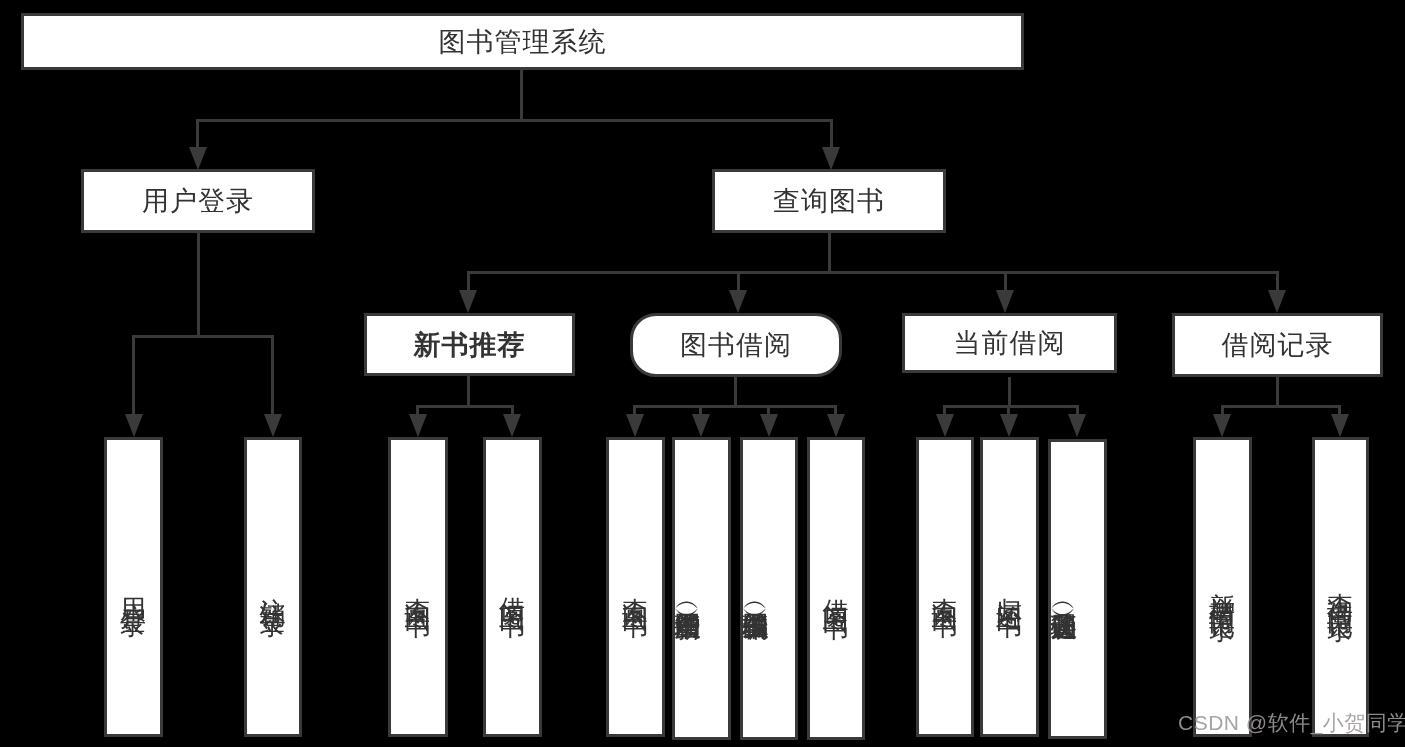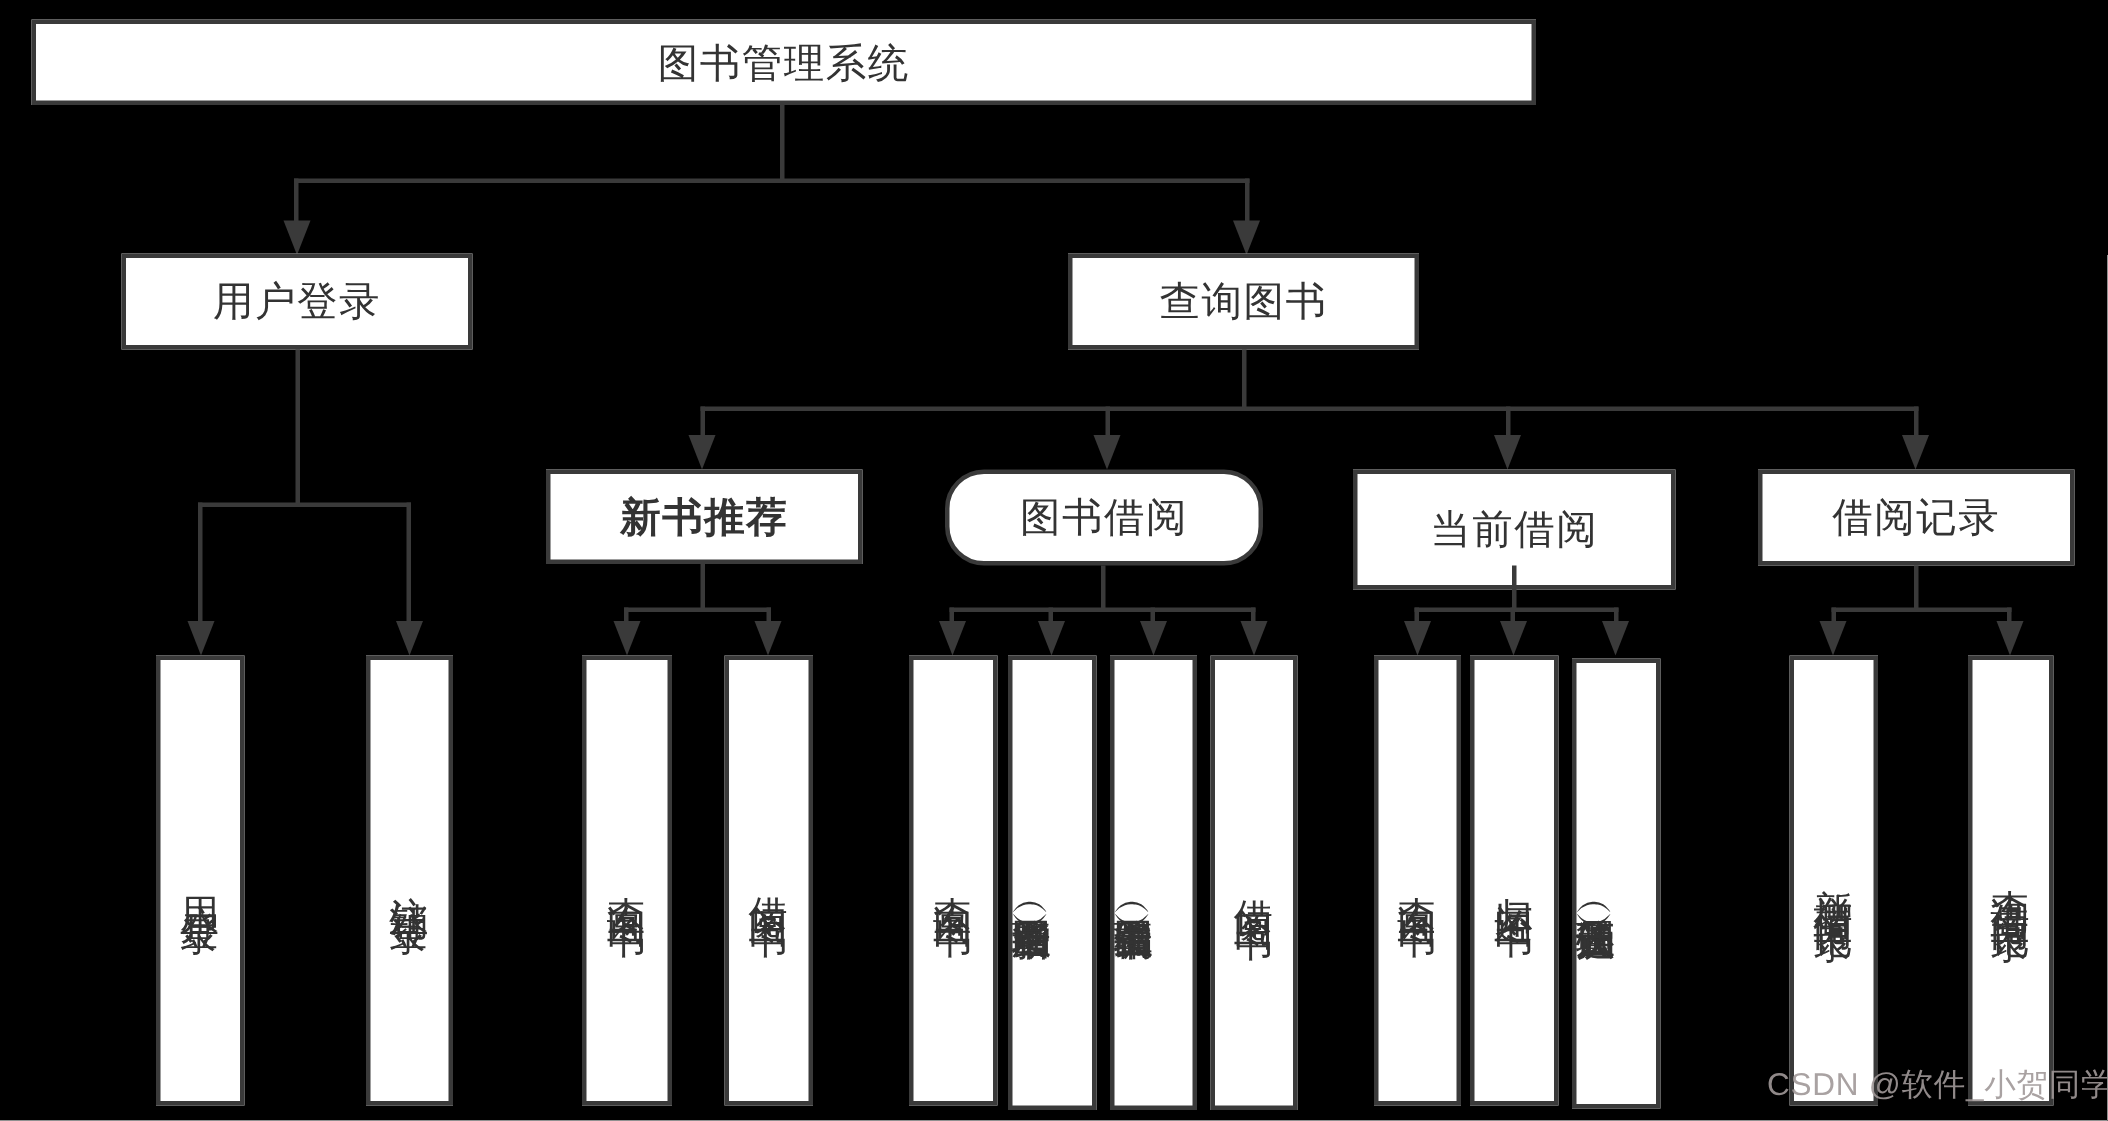--- a/index.html
+++ b/index.html
@@ -104,21 +104,21 @@
   <div class="arrow" style="left:729px;top:290px;"></div>
   <div class="arrow" style="left:996px;top:290px;"></div>
   <div class="arrow" style="left:1268px;top:290px;"></div>
 
   <div class="node h" style="left:364px;top:313px;width:211px;height:63px;font-weight:bold;">
     <span>新书推荐</span>
   </div>
   <div class="node h" style="left:630px;top:313px;width:212px;height:64px;border-radius:26px;">
     <span>图书借阅</span>
   </div>
-  <div class="node h" style="left:902px;top:313px;width:215px;height:80px;">
+  <div class="node h" style="left:902px;top:313px;width:215px;height:60px;">
     <span>当前借阅</span>
   </div>
   <div class="node h" style="left:1172px;top:313px;width:211px;height:64px;text-align:right;">
     <span>借阅记录</span>
   </div>
 
   <div class="line" style="left:467px;top:376px;width:3px;height:31px;"></div>
   <div class="line" style="left:416px;top:405px;width:98px;height:3px;"></div>
   <div class="line" style="left:416px;top:405px;width:3px;height:12px;"></div>
   <div class="line" style="left:511px;top:405px;width:3px;height:12px;"></div>

